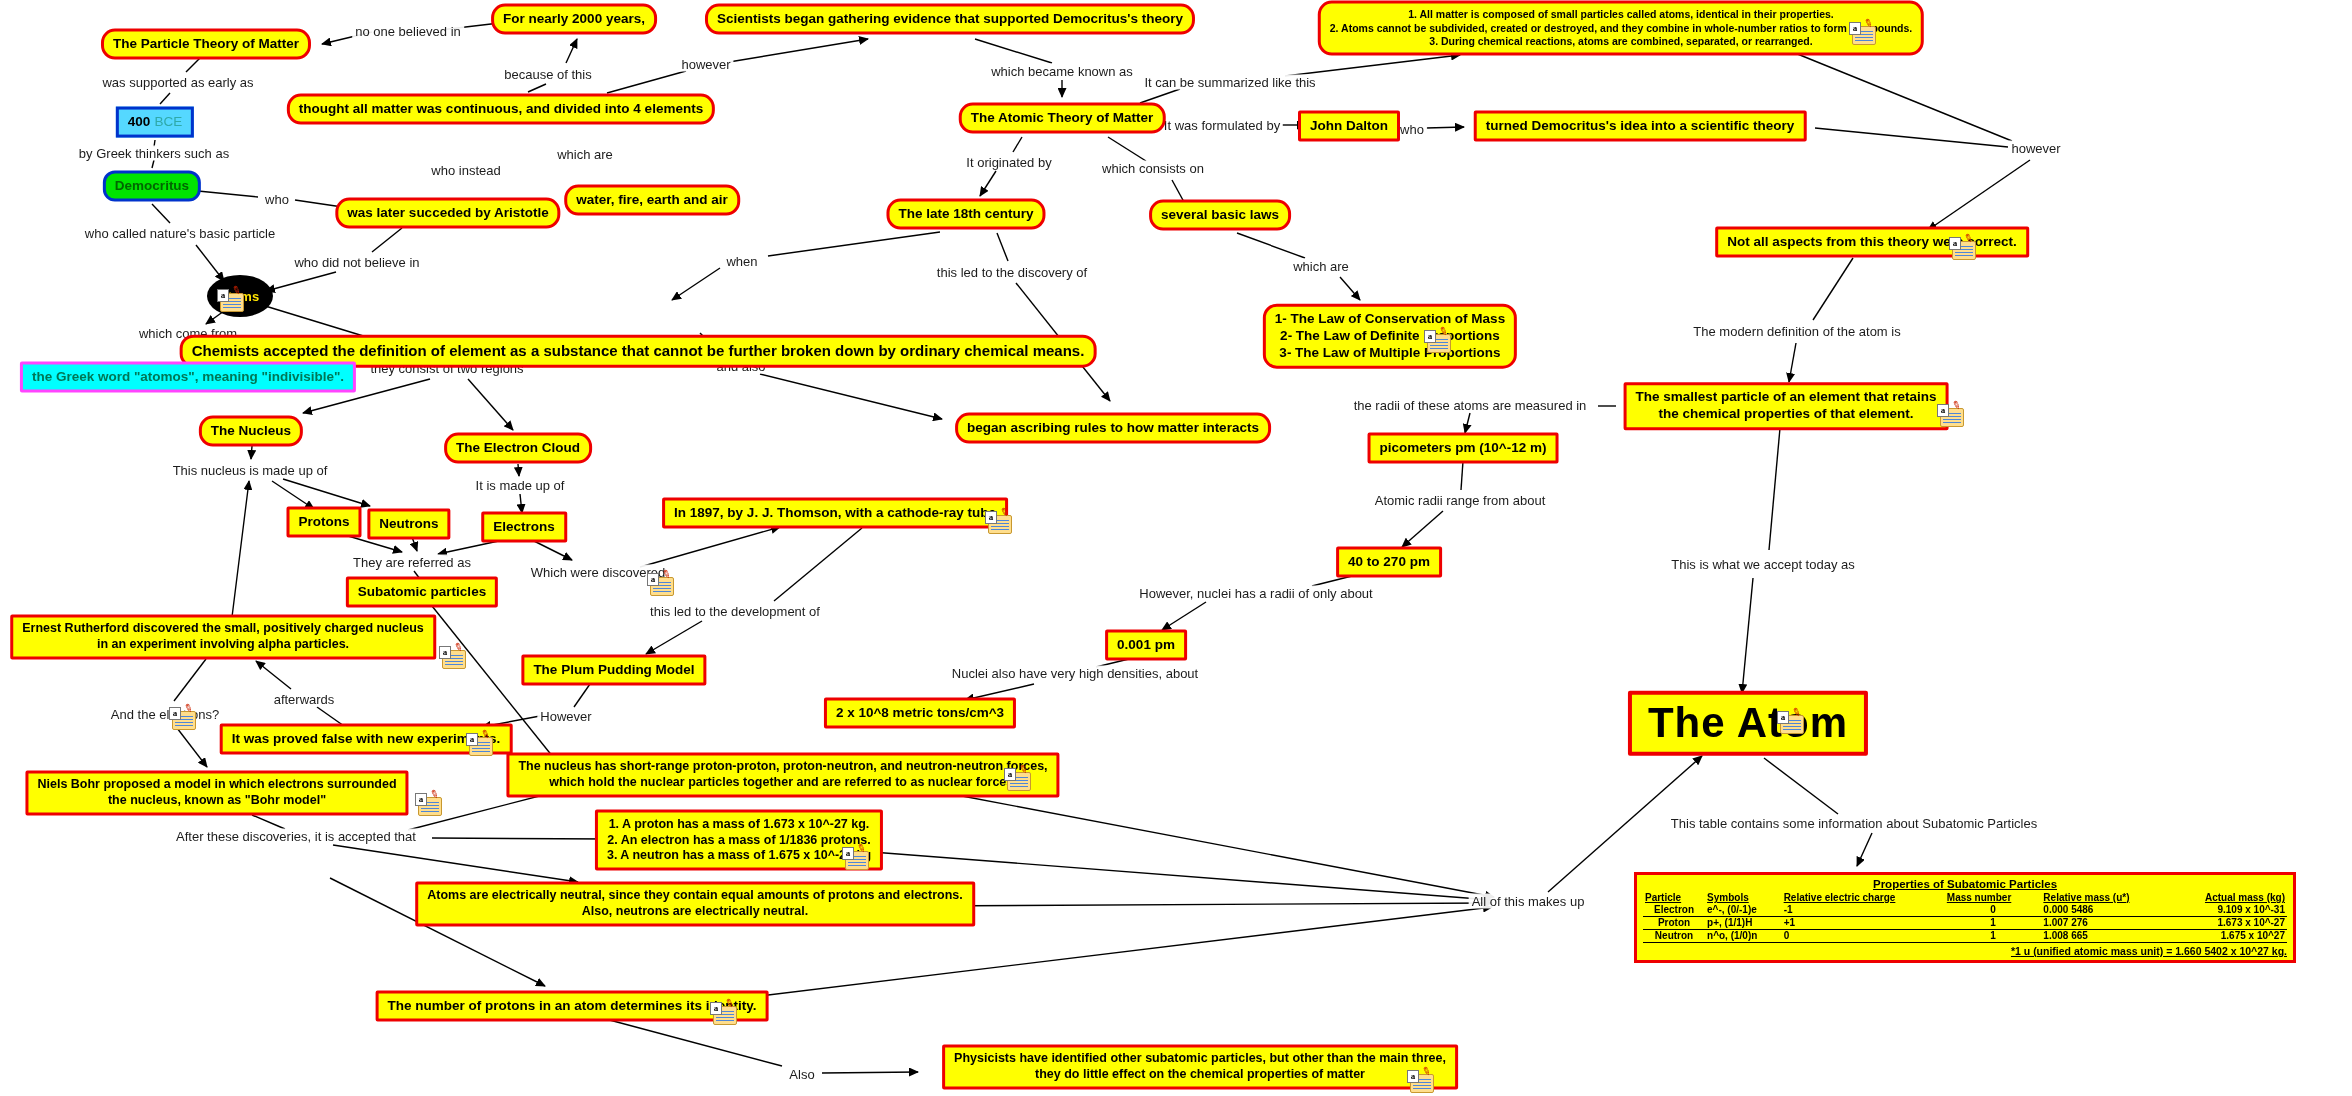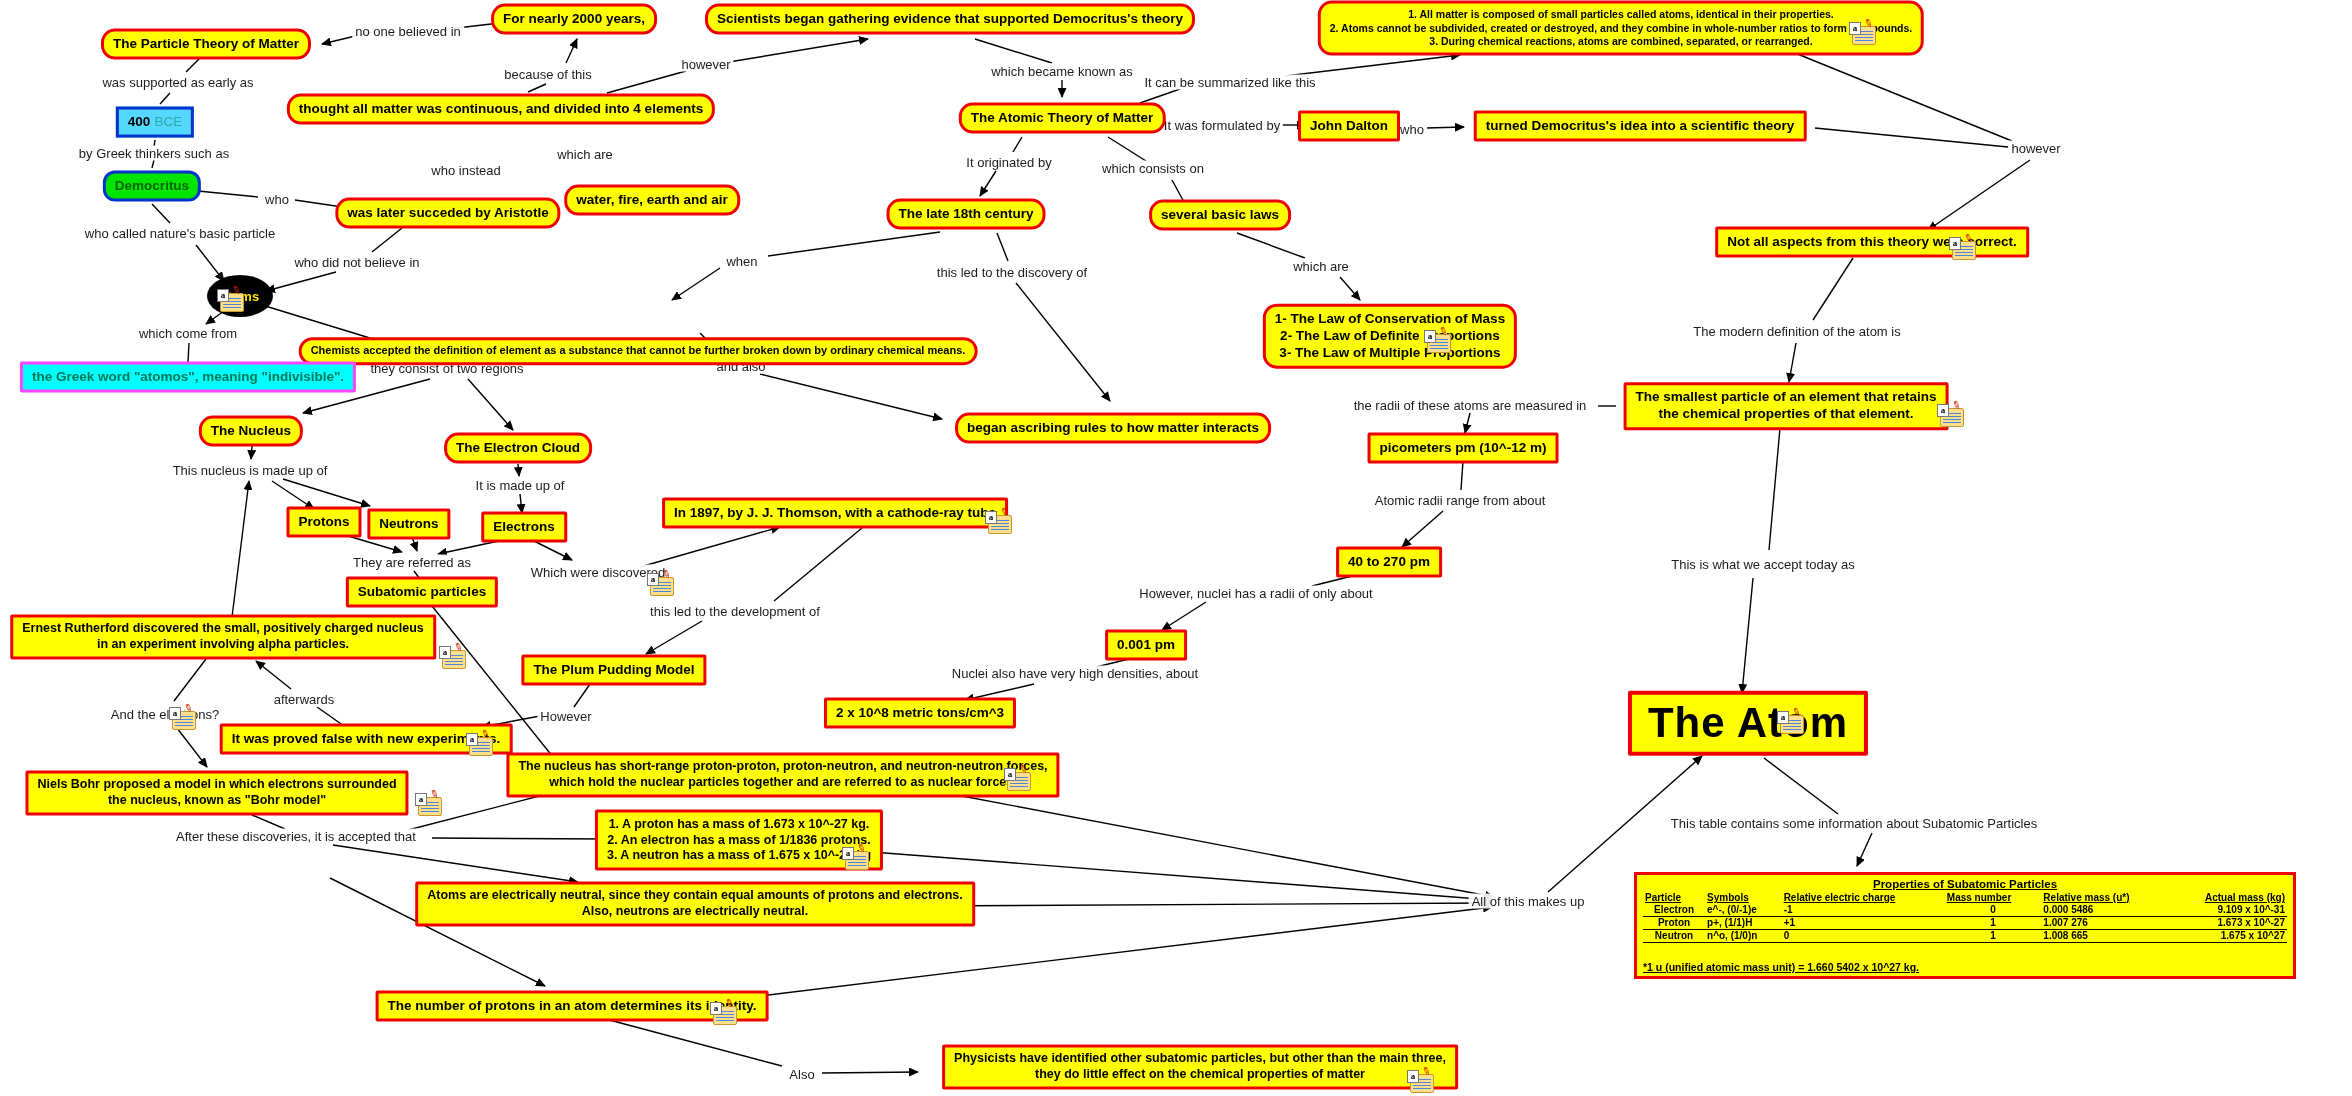--- a/index.html
+++ b/index.html
@@ -5,21 +5,21 @@
   html,body{margin:0;padding:0;background:#ffffff;}
   #canvas{position:relative;width:2352px;height:1096px;overflow:hidden;background:#ffffff;
           font-family:"Liberation Sans","DejaVu Sans",sans-serif;}
   svg.wires{position:absolute;left:0;top:0;width:2352px;height:1096px;pointer-events:none;}
   svg.wires line{stroke:#000;stroke-width:1.4;}
   .node{position:absolute;transform:translate(-50%,-50%);background:#FFFF00;border:3px solid #EE0000;
         color:#000;font-weight:bold;font-size:13.5px;line-height:1.25;text-align:center;
         padding:4px 9px;white-space:pre-line;width:max-content;box-sizing:border-box;z-index:3;}
   .node.r{border-radius:14px;}
   .node.sq{border-radius:2px;}
-  .node.s11{font-size:11px;margin-top:36px;}
+  .node.s11{font-size:15px;margin-top:36px;}
   .node.s12{font-size:12.5px;}
   .node.s10{font-size:10.5px;line-height:1.3;}
   .node.bce{background:#55D8FF;border-color:#0033CC;border-radius:0;}
   .node.bce .era{color:#2FA9A9;font-weight:normal;margin-left:4px;}
   .node.demo{background:#00E400;border-color:#0033CC;color:#006600;border-radius:12px;}
   .node.greek{background:#00FFFF;border-color:#FF44FF;color:#007755;border-radius:2px;}
   .node.atomtitle{font-size:42px;padding:2px 16px;border-width:4px;letter-spacing:1px;}
   .ellipse{position:absolute;transform:translate(-50%,-50%);width:66px;height:42px;background:#000;
            border-radius:50%;color:#FFE400;font-weight:bold;font-size:13px;display:flex;
            align-items:center;justify-content:center;z-index:3;}
@@ -37,21 +37,21 @@
   .tablenode{position:absolute;left:1634px;top:872px;width:662px;background:#FFFF00;
              border:3px solid #EE0000;z-index:3;color:#000;font-weight:bold;font-size:11px;
              box-sizing:border-box;padding:2px 6px 3px 6px;}
   .t-title{text-align:center;text-decoration:underline;font-size:11.5px;margin:1px 0 2px 0;}
   .tablenode table{width:100%;border-collapse:collapse;font-size:10px;font-weight:bold;}
   .tablenode th,.tablenode td{border-bottom:1px solid #000;padding:0 2px 1px 2px;white-space:nowrap;}
   .tablenode th{text-decoration:underline;border-bottom:none;text-align:left;}
   .tablenode th:nth-child(5){text-align:left}.tablenode th:nth-child(6){text-align:right}
   .tablenode td:nth-child(1){text-align:center}.tablenode td:nth-child(4){text-align:center}
   .tablenode td:nth-child(5){}.tablenode td:nth-child(6){text-align:right}
-  .t-foot{text-align:left;text-decoration:underline;margin-top:18px;font-size:10.5px;}
+  .t-foot{text-align:right;text-decoration:underline;margin-top:2px;font-size:10.5px;}
 </style>
 </head>
 <body>
 
 <div id="canvas">
 
   <svg class="wires" viewBox="0 0 2352 1096">
     <defs>
       <marker id="arw" markerWidth="11" markerHeight="9" refX="9" refY="4.5" orient="auto" markerUnits="userSpaceOnUse">
         <path d="M0,0 L10,4.5 L0,9 z" fill="#000"></path>

